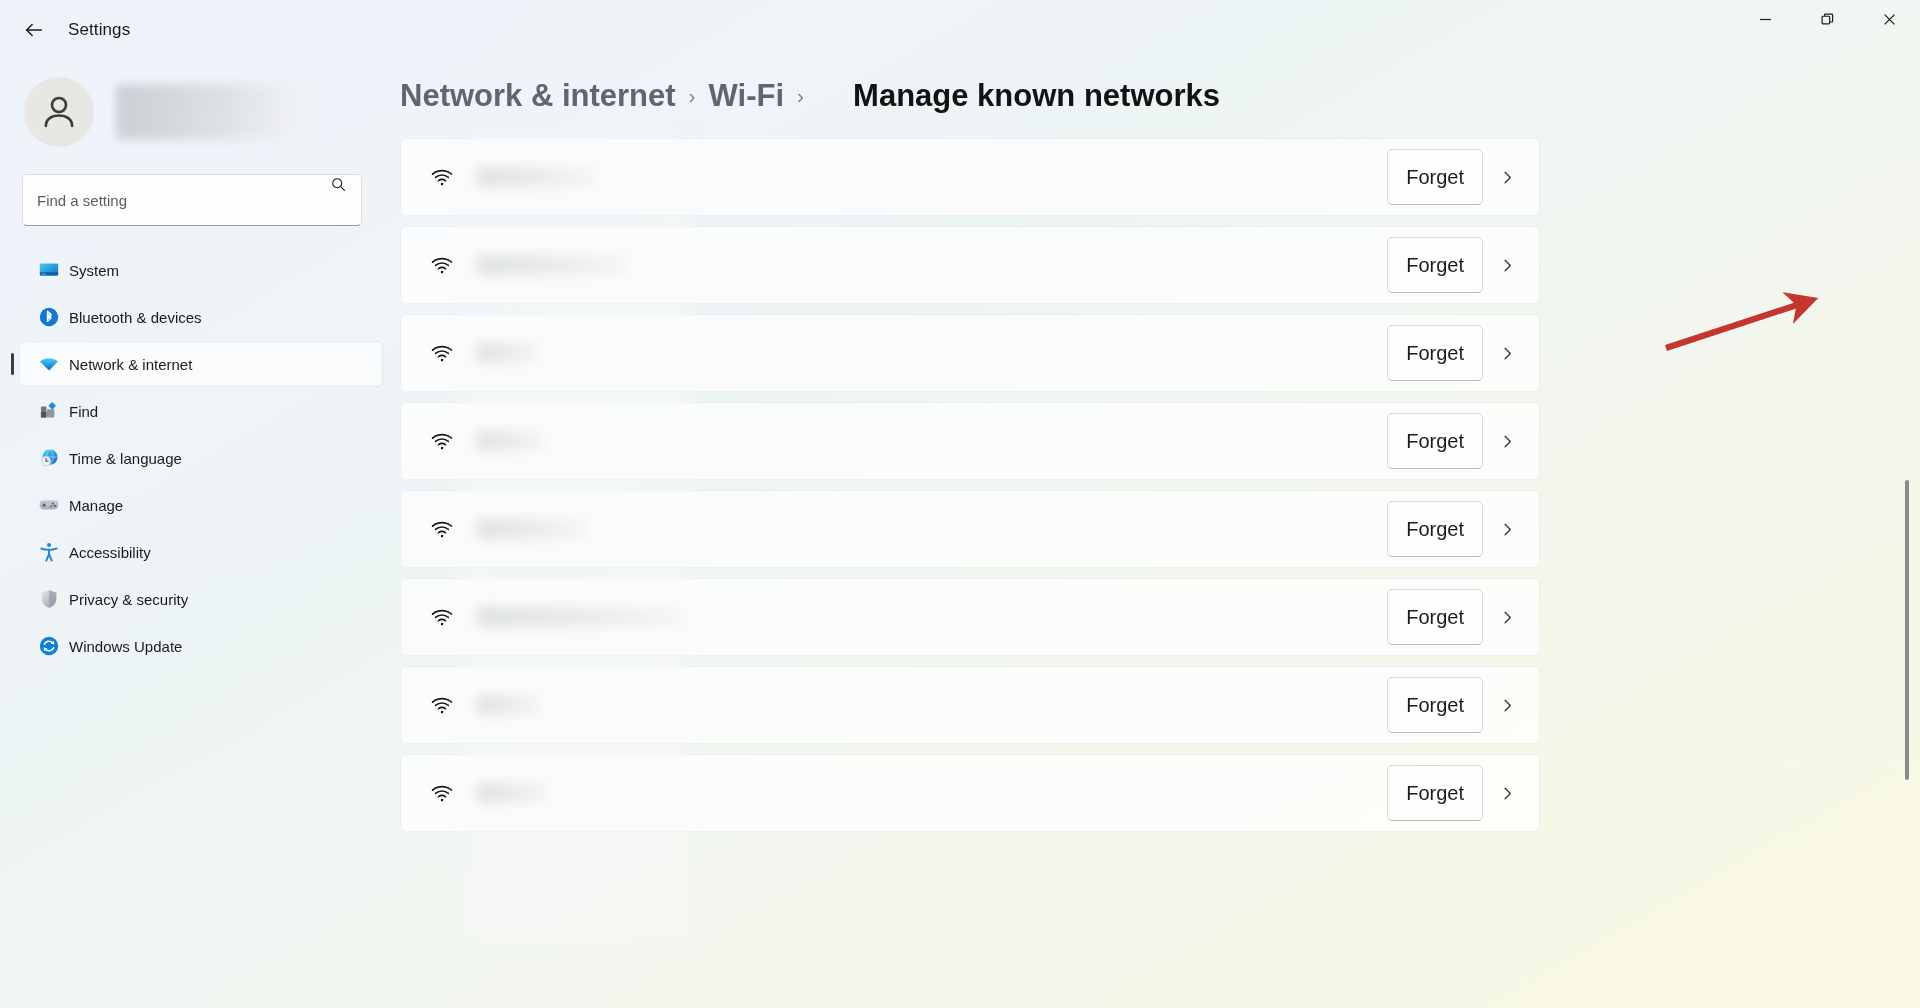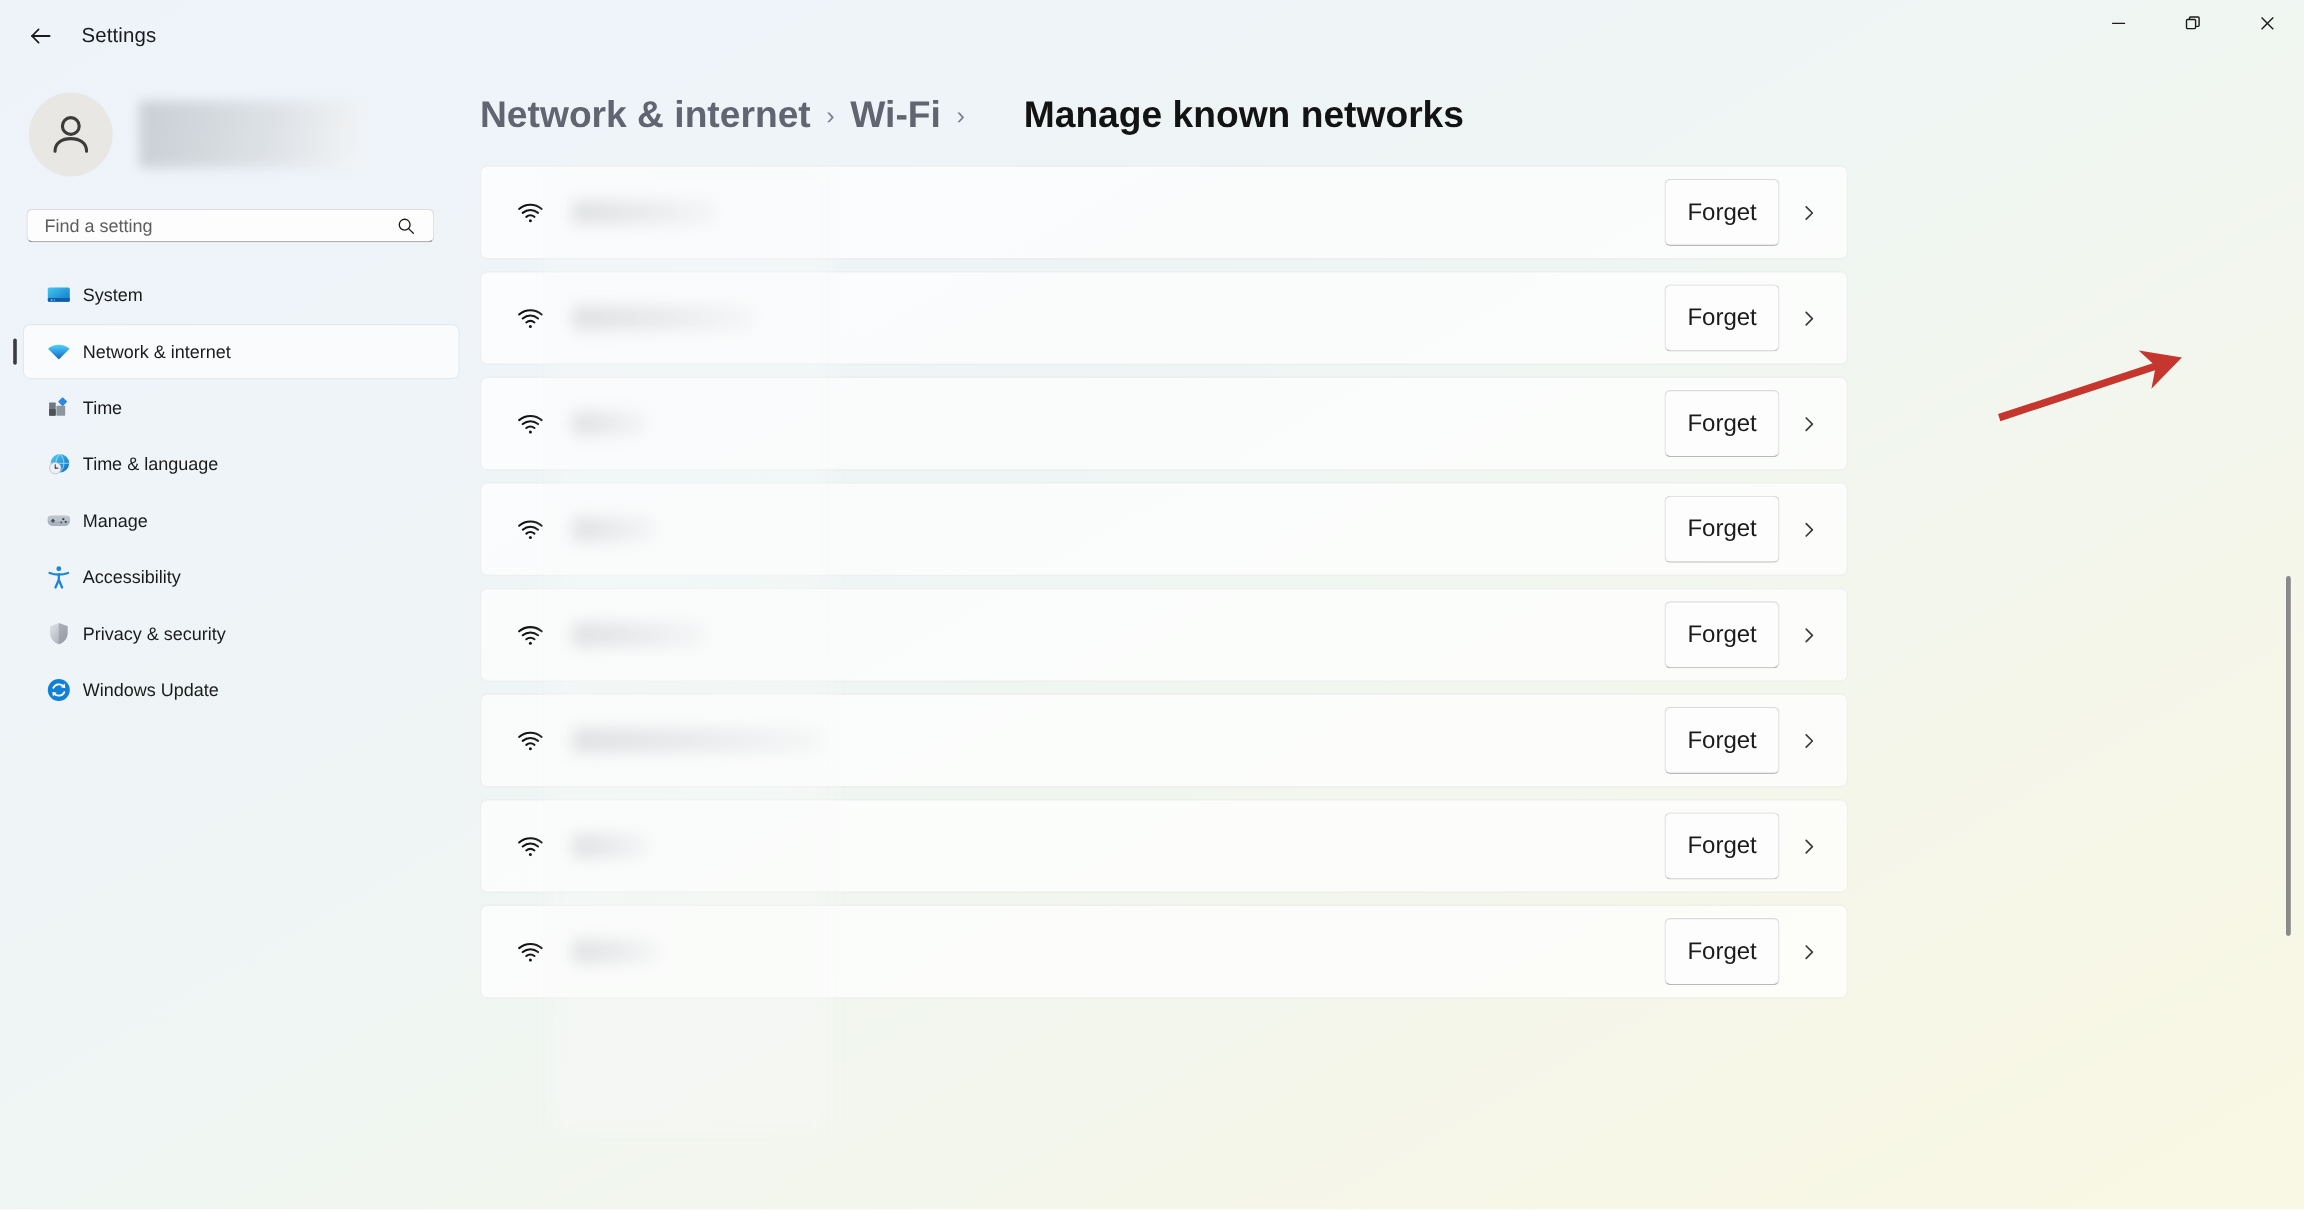--- a/index.html
+++ b/index.html
@@ -93,27 +93,26 @@
     border-radius: 2px;
     background: linear-gradient(100deg,#c9ced4 0%, #d2d7dc 30%, #dfe3e7 60%, #eef0f2 88%, #f3f5f6 100%);
     filter: blur(5px);
     opacity: 0.95;
   }
 
   .searchbox {
     position: relative;
     margin: 22px 0 0 22px;
     width: 340px;
-    height: 28px;
+    height: 52px;
     background: #fdfdfd;
     border: 1px solid #dcdcdc;
     border-bottom: 1.6px solid #9a9a9a;
     border-radius: 5px;
     display: flex;
-    align-items: center;
     cursor: text;
   }
   .searchbox input {
     border: none;
     outline: none;
     background: transparent;
     font-family: "Liberation Sans", sans-serif;
     font-size: 15px;
     color: #1b1b1b;
     padding-left: 14px;
@@ -369,20 +368,30 @@
               </defs>
             <rect x="2" y="5" width="20" height="13" rx="1.6" fill="url(#gSys)"></rect>
             <rect x="2" y="14.5" width="20" height="3.5" rx="1" fill="#0f5ea8"></rect>
             <rect x="4.5" y="15.9" width="2" height="1" rx="0.4" fill="#bfe6fa"></rect>
             <rect x="7.5" y="15.9" width="1" height="1" rx="0.4" fill="#bfe6fa"></rect>
           </svg>
         </span>
         <span class="nav-label">System</span>
       </div>
 
+      <div class="nav-item">
+        <span class="nav-icon">
+          <svg viewBox="0 0 24 24">
+            <circle cx="12" cy="12" r="10" fill="#1877d2"></circle>
+            <path d="M10.4 7.2l4 3.6-4 3.6V5.6l4 3.6-4 3.6" fill="none" stroke="#fff" stroke-width="1.35" stroke-linejoin="round" stroke-linecap="round"></path>
+            <path d="M10.4 11.2v5.6l4-3.6-4-3.6" fill="none" stroke="#fff" stroke-width="1.35" stroke-linejoin="round" stroke-linecap="round"></path>
+          </svg>
+        </span>
+        <span class="nav-label">Bluetooth &amp; devices</span>
+      </div>
 
       <div class="nav-item active">
         <span class="nav-icon">
           <svg viewBox="0 0 24 24">
             <defs>
                 <linearGradient id="gWifi" x1="0" y1="0" x2="0" y2="1">
               <stop offset="0%" stop-color="#4fd0f7"></stop>
                   <stop offset="100%" stop-color="#1263c4"></stop>
             </linearGradient>
               </defs>
@@ -395,21 +404,21 @@
 
       <div class="nav-item">
         <span class="nav-icon">
           <svg viewBox="0 0 24 24">
             <rect x="3.2" y="7" width="6" height="12" rx="0.7" fill="#6f7781"></rect>
             <rect x="3.2" y="13" width="6" height="6" rx="0.7" fill="#4b525a"></rect>
             <rect x="9.8" y="10" width="8" height="9" rx="0.7" fill="#8d959e"></rect>
             <rect x="12.5" y="3.3" width="6" height="6" rx="0.8" fill="#2f86e0" transform="rotate(45 15.5 6.3)"></rect>
           </svg>
         </span>
-        <span class="nav-label">Time</span>
+        <span class="nav-label">Find</span>
       </div>
 
 
       <div class="nav-item">
         <span class="nav-icon">
           <svg viewBox="0 0 24 24">
             <defs>
                 <linearGradient id="gGlobe" x1="0" y1="0" x2="1" y2="1">
               <stop offset="0%" stop-color="#4ed3f5"></stop>
                   <stop offset="100%" stop-color="#0a66c2"></stop>

